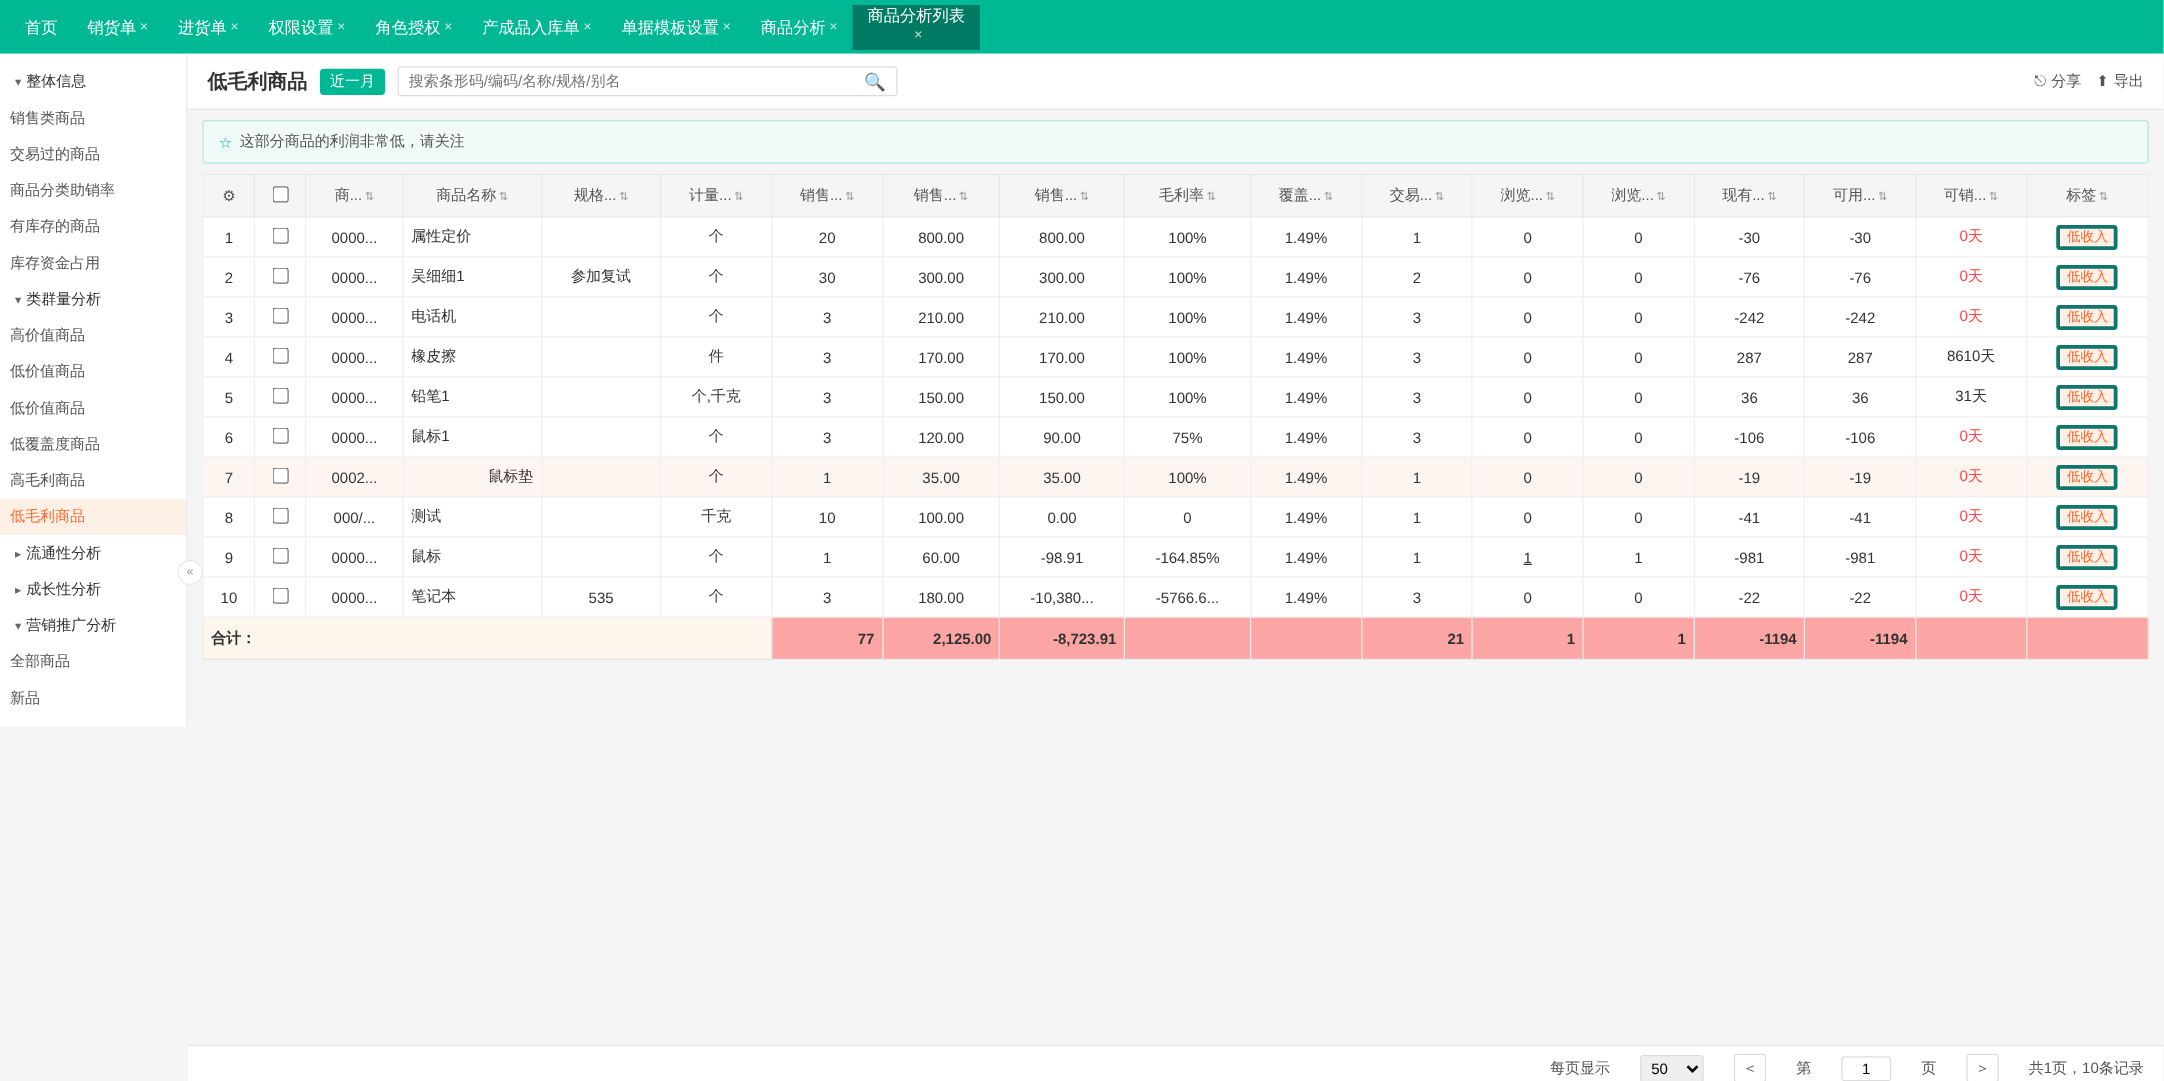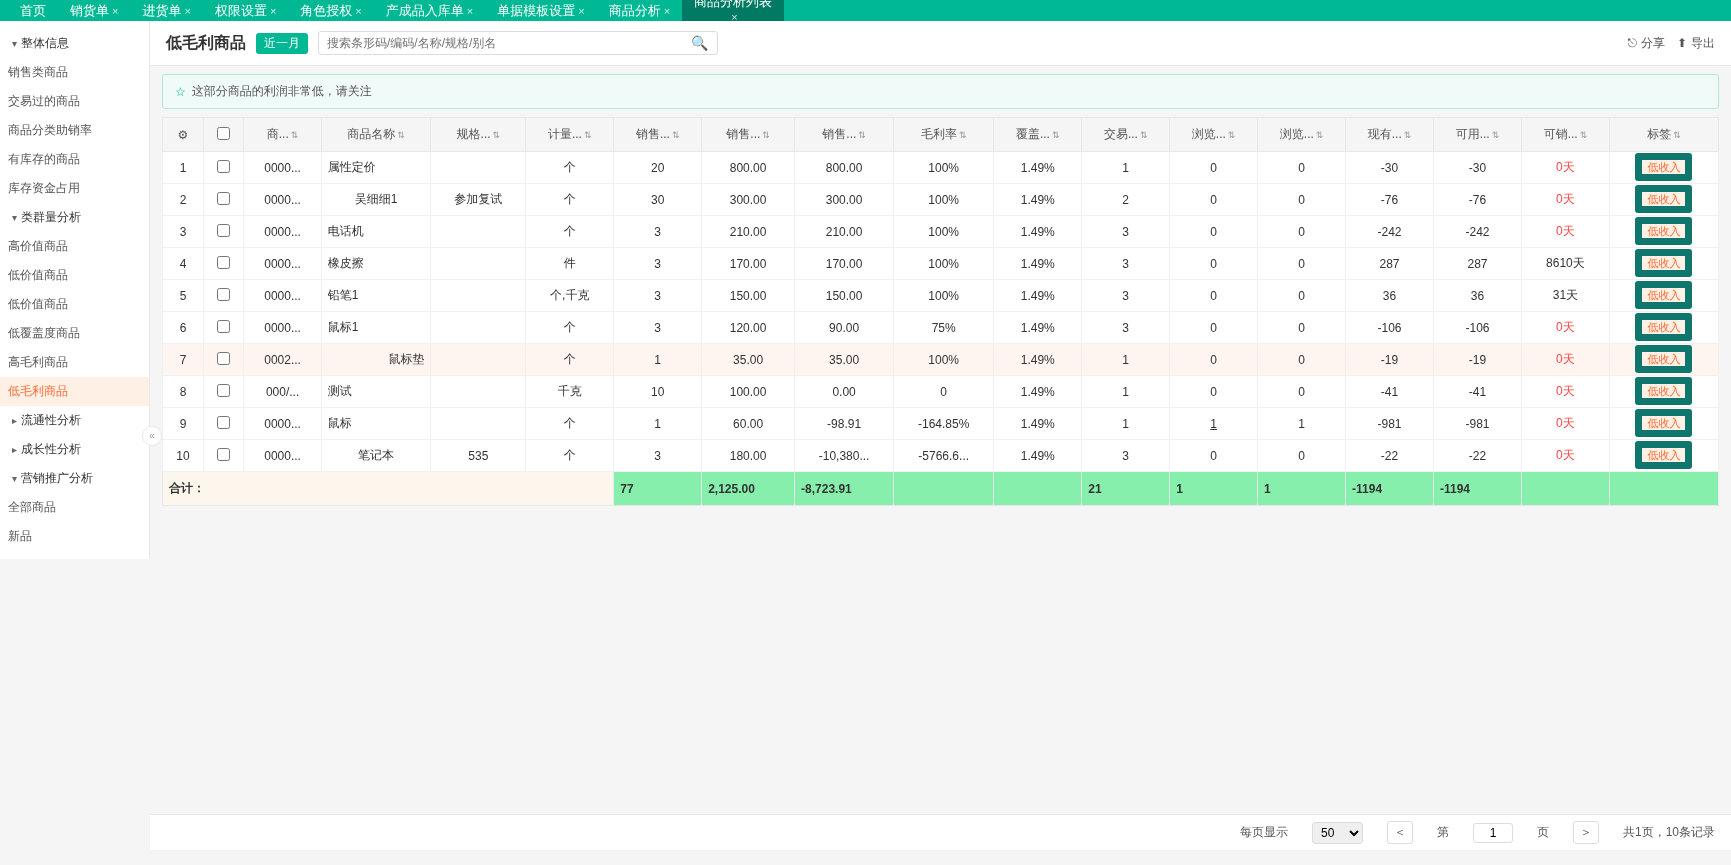--- a/index.html
+++ b/index.html
@@ -3,21 +3,21 @@
   <meta charset="utf-8">
   <style>
     * { box-sizing: border-box; margin: 0; padding: 0; }
     body { font-family: "Microsoft YaHei", Arial, sans-serif; font-size: 12px; background: #f5f5f5; color: #333; }
 
     
     .top-nav {
       background: #00b894;
       display: flex;
       align-items: center;
-      height: 21px;
+      height: 43px;
       padding: 0 8px;
     }
     .top-nav .nav-item {
       color: #fff;
       padding: 0 12px;
       height: 36px;
       display: flex;
       align-items: center;
       cursor: pointer;
       font-size: 13px;
@@ -195,21 +195,21 @@
     tbody td {
       padding: 7px 6px;
       text-align: center;
       border: 1px solid #f0f0f0;
       white-space: nowrap;
       color: #333;
     }
     .tag-badge {
       background: #fff0e6;
       color: #ff6b35;
-      border: 7px solid #0f766e;
+      border: 3px solid #0f766e;
       border-radius: 3px;
       padding: 1px 5px;
       font-size: 11px;
     }
     .days-red { color: #ff4444; }
     .underline-link {
       text-decoration: underline;
       color: #333;
       cursor: pointer;
     }
@@ -267,25 +267,25 @@
       cursor: pointer;
       font-size: 10px;
       color: #999;
       z-index: 10;
     }
     .sidebar-wrapper {
       position: relative;
     }
 
     .tfoot-row td {
-      background: #86efac;
+      background: #fca5a5;
       font-weight: bold;
       border: 1px solid #e8e8e8;
       padding: 8px 6px;
-      text-align: left;
+      text-align: right;
     }
   </style>
 </head>
 <body>
 
 <nav class="top-nav">
   <div class="nav-item">
     <span>首页</span>
   </div>
   <div class="nav-item">
@@ -436,21 +436,21 @@
       <td>0</td>
       <td>-30</td>
       <td>-30</td>
       <td class="days-red">0天</td>
       <td><span class="tag-badge">低收入</span></td>
     </tr>
             <tr>
       <td>2</td>
       <td><input type="checkbox" style=""></td>
       <td>0000...</td>
-      <td style="text-align:center;">吴细细1</td>
+      <td style="text-align:left;">吴细细1</td>
       <td>参加复试</td>
       <td>个</td>
       <td>30</td>
       <td>300.00</td>
       <td>300.00</td>
       <td>100%</td>
       <td>1.49%</td>
       <td>2</td>
       <td class="">0</td>
       <td>0</td>
@@ -596,21 +596,21 @@
       <td>1</td>
       <td>-981</td>
       <td>-981</td>
       <td class="days-red">0天</td>
       <td><span class="tag-badge">低收入</span></td>
     </tr>
             <tr>
       <td>10</td>
       <td><input type="checkbox" style=""></td>
       <td>0000...</td>
-      <td style="text-align:center;">笔记本</td>
+      <td style="text-align:left;">笔记本</td>
       <td>535</td>
       <td>个</td>
       <td>3</td>
       <td>180.00</td>
       <td>-10,380...</td>
       <td>-5766.6...</td>
       <td>1.49%</td>
       <td>3</td>
       <td class="">0</td>
       <td>0</td>

